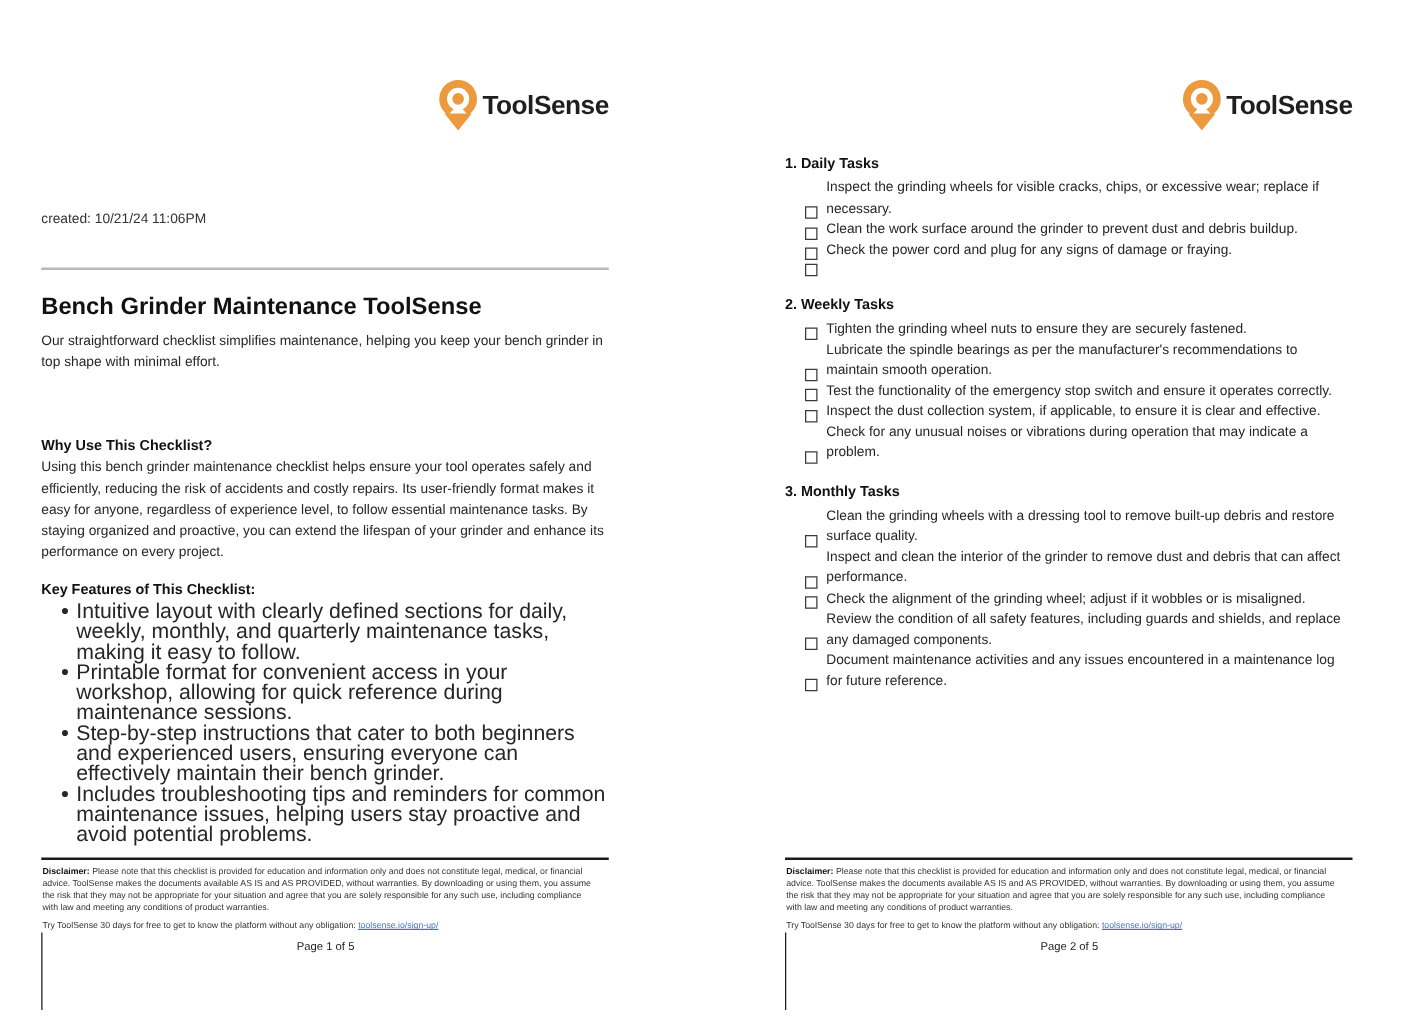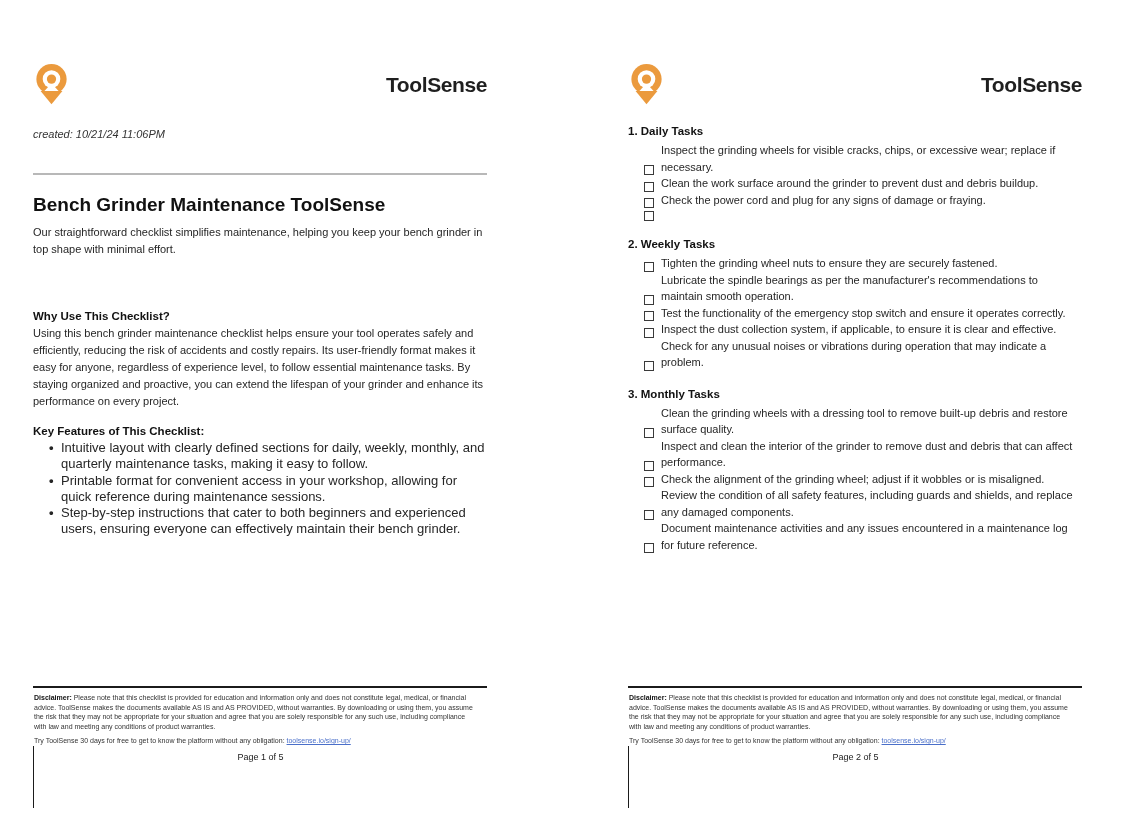--- a/index.html
+++ b/index.html
@@ -4,34 +4,34 @@
 <style>
   * { margin:0; padding:0; box-sizing:border-box; }
   html,body { width:1122px; height:816px; background:#ffffff; overflow:hidden;
               font-family:"Liberation Sans","DejaVu Sans",sans-serif; color:#262626; }
 
   .page { position:absolute; top:0; height:816px; width:454px; background:#fff; }
   #page-1 { left:33px; }
   #page-2 { left:628px; }
 
   
-  .logo-row { margin-top:62px; display:flex; justify-content:space-between; align-items:center; gap:1px; }
+  .logo-row { margin-top:62px; display:flex; justify-content:flex-end; align-items:center; gap:1px; }
   .logo-pin { width:37px; height:46px; }
   .wordmark { font-size:21px; font-weight:bold; color:#1f1f1f; letter-spacing:-0.4px; }
 
   
-  .created { margin-top:20px; font-size:11px; font-style:italic; color:#333; line-height:13px; }
+  .created { margin-top:61px; font-size:11px; color:#333; line-height:13px; }
   .rule { margin-top:32px; height:2px; background:#b8b8b8; border:0; }
   .doc-title { margin-top:18px; font-size:19px; line-height:24px; font-weight:bold; color:#111; }
   .doc-subtitle { margin-top:7px; font-size:11px; line-height:17px; }
   .why-heading { margin-top:50px; font-size:11.5px; font-weight:bold; line-height:17px; color:#111; }
   .why-body { font-size:11px; line-height:17px; }
   .features-heading { margin-top:13px; font-size:11.5px; font-weight:bold; line-height:17px; color:#111; }
   .features { margin-top:0; }
-  .feat { position:relative; padding-left:28px; font-size:13px; line-height:16.3px; }
+  .feat { position:relative; padding-left:28px; font-size:17px; line-height:16.3px; }
   .feat .bullet::before { content:"•"; position:absolute; left:16px; top:0; font-weight:bold; }
 
   
   .section { margin-top:16px; }
   .section:first-of-type { margin-top:17px; }
   .section-heading { font-size:11.5px; font-weight:bold; line-height:15px; margin-bottom:3px; color:#111; }
   .task { display:flex; align-items:flex-end; padding-left:16px; font-size:11px; line-height:16.5px; }
   .cb { flex:0 0 auto; width:10px; height:10px; border:1px solid #3a3a3a; margin-top:3px; margin-right:7px; background:#fff; }
 
   
@@ -68,20 +68,21 @@
   <p class="doc-subtitle">Our straightforward checklist simplifies maintenance, helping you keep your bench grinder in top shape with minimal effort.</p>
 
   <div class="why-heading">Why Use This Checklist?</div>
   <p class="why-body">Using this bench grinder maintenance checklist helps ensure your tool operates safely and efficiently, reducing the risk of accidents and costly repairs. Its user-friendly format makes it easy for anyone, regardless of experience level, to follow essential maintenance tasks. By staying organized and proactive, you can extend the lifespan of your grinder and enhance its performance on every project.</p>
 
   <div class="features-heading">Key Features of This Checklist:</div>
   <div class="features">
     <div class="feat"><span class="bullet"></span><span>Intuitive layout with clearly defined sections for daily, weekly, monthly, and quarterly maintenance tasks, making it easy to follow.</span></div>
     <div class="feat"><span class="bullet"></span><span>Printable format for convenient access in your workshop, allowing for quick reference during maintenance sessions.</span></div>
     <div class="feat"><span class="bullet"></span><span>Step-by-step instructions that cater to both beginners and experienced users, ensuring everyone can effectively maintain their bench grinder.</span></div>
+    <div class="feat"><span class="bullet"></span><span>Includes troubleshooting tips and reminders for common maintenance issues, helping users stay proactive and avoid potential problems.</span></div>
   </div>
 
   <div class="footer">
     <div class="footer-left">
       <p><b>Disclaimer:</b> <span>Please note that this checklist is provided for education and information only and does not constitute legal, medical, or financial advice. ToolSense makes the documents available AS IS and AS PROVIDED, without warranties. By downloading or using them, you assume the risk that they may not be appropriate for your situation and agree that you are solely responsible for any such use, including compliance with law and meeting any conditions of product warranties.</span></p>
       <p class="trial"><span>Try ToolSense 30 days for free to get to know the platform without any obligation: </span><a>toolsense.io/sign-up/</a></p>
     </div>
     <div class="footer-right">Page 1 of 5</div>
   </div>
 </div>

